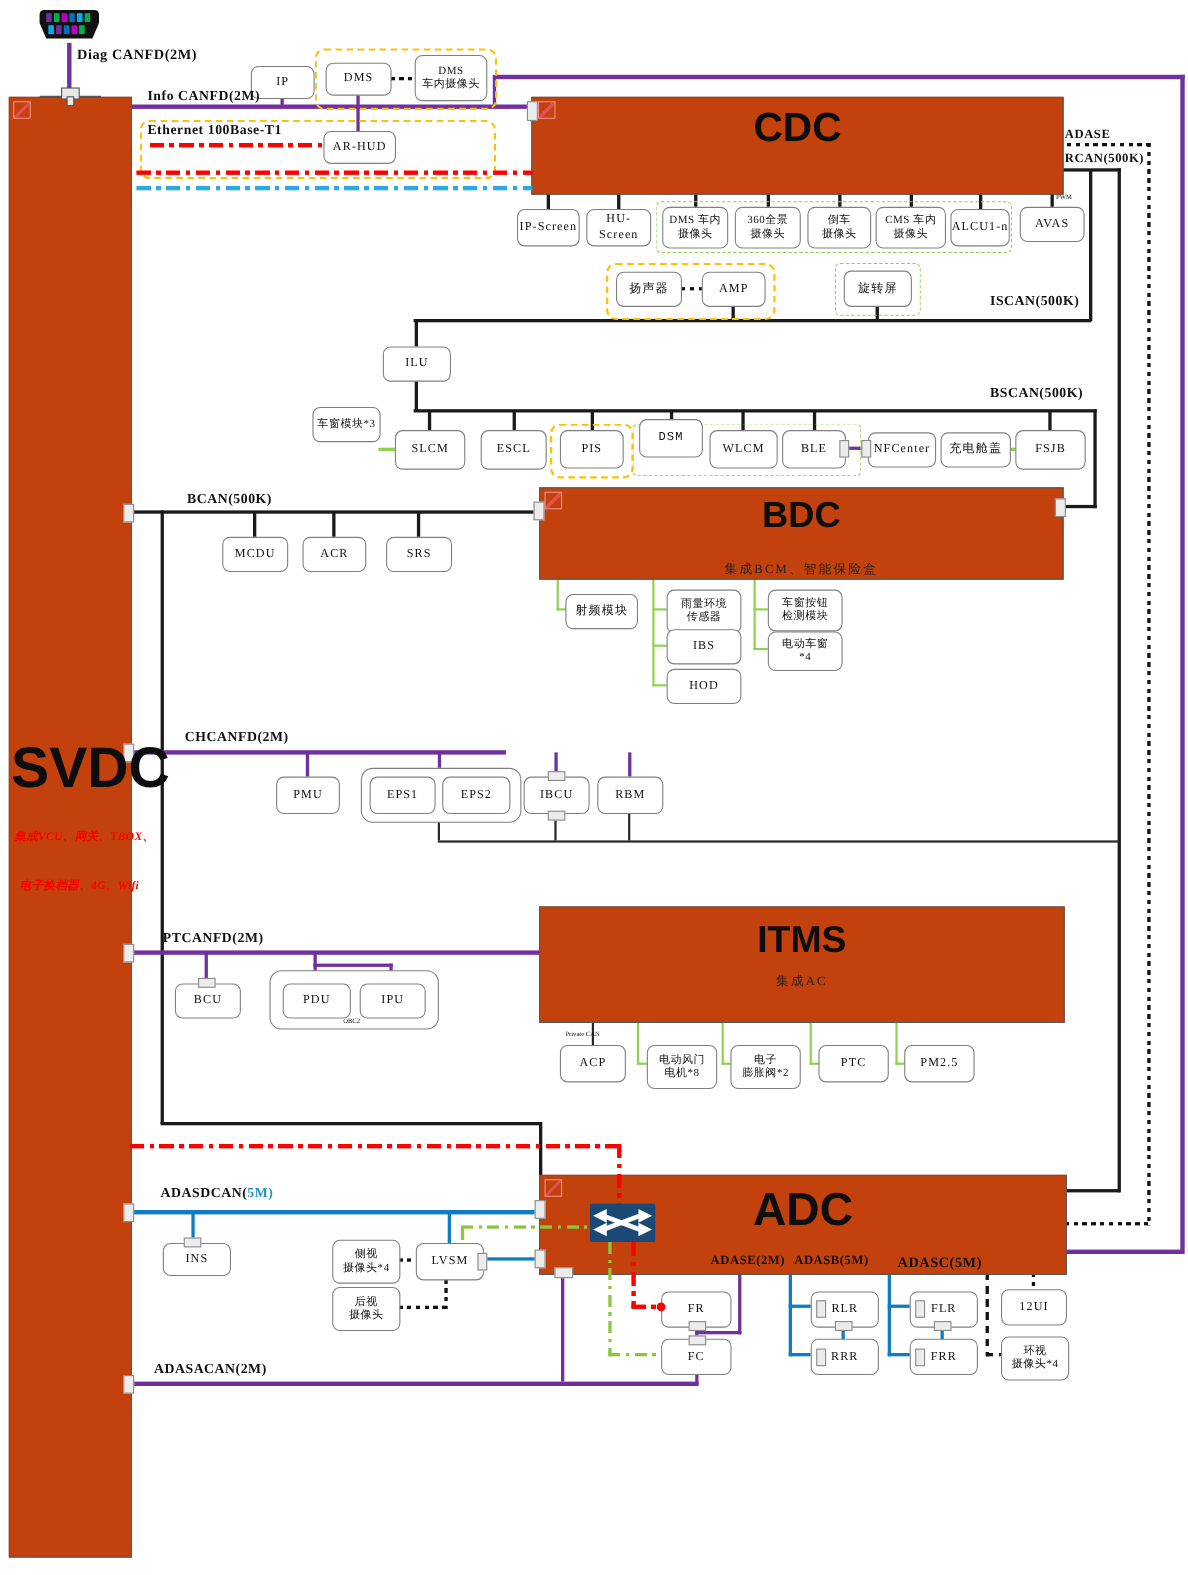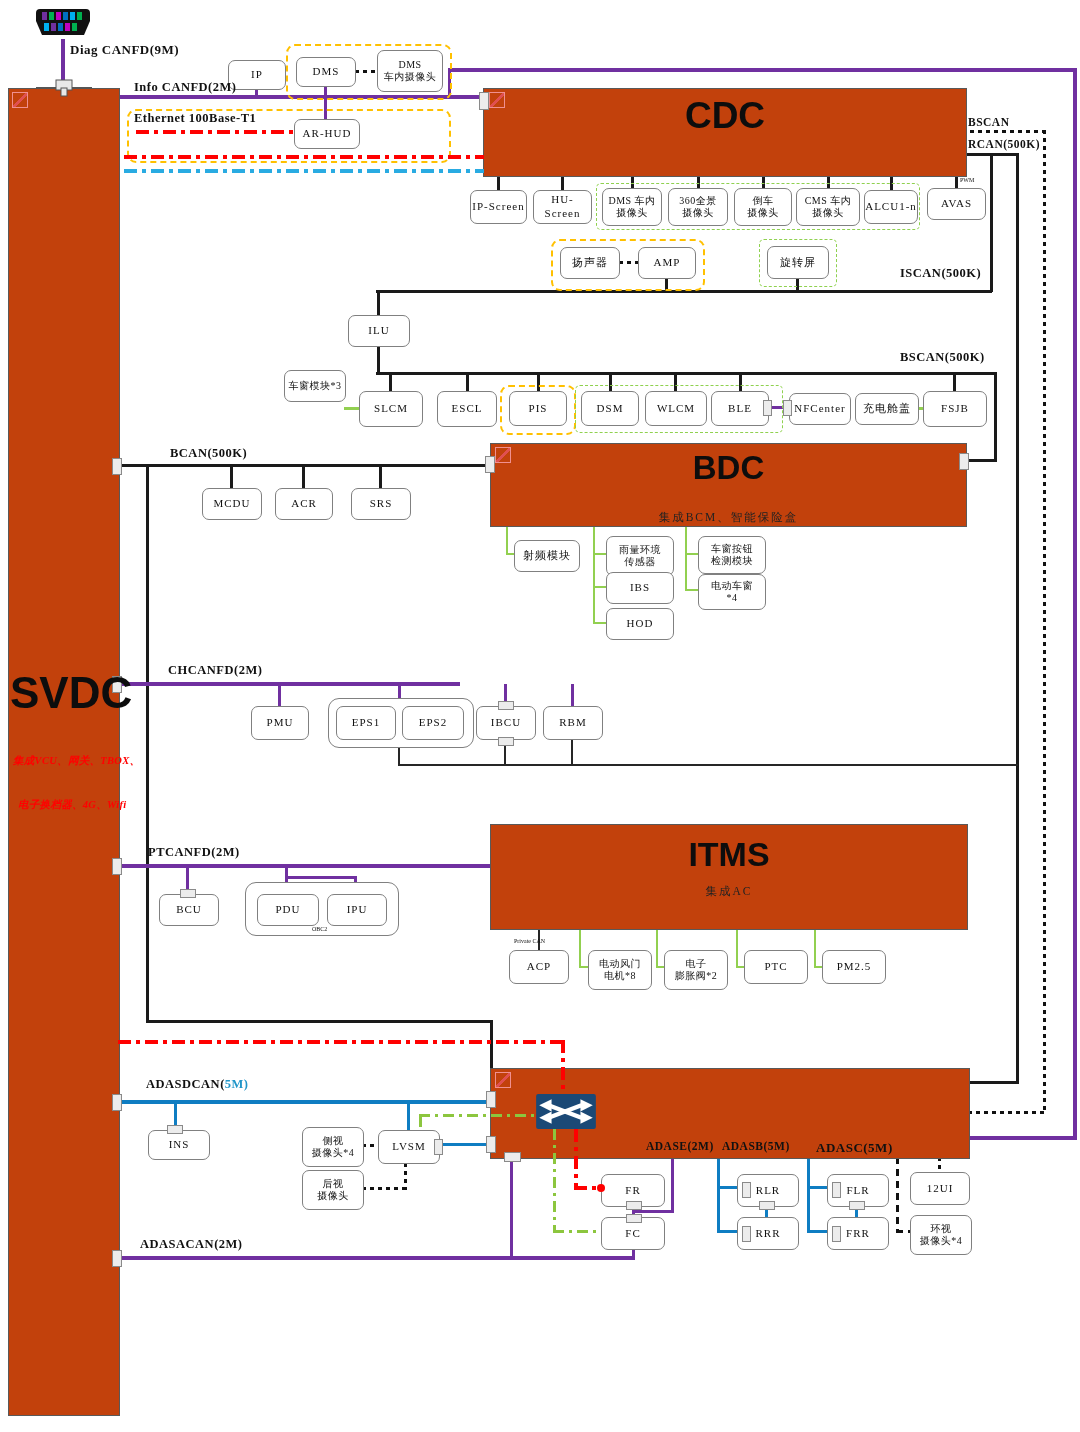--- a/index.html
+++ b/index.html
@@ -51,30 +51,30 @@
       <rect x="29" y="5" width="5" height="8" fill="#0070c0"></rect>
     <rect x="36" y="5" width="5" height="8" fill="#00b0f0"></rect>
       <rect x="43" y="5" width="5" height="8" fill="#00b050"></rect>
     <rect x="10" y="16" width="5" height="8" fill="#00b0f0"></rect>
       <rect x="17" y="16" width="5" height="8" fill="#7030a0"></rect>
     <rect x="24" y="16" width="5" height="8" fill="#0070c0"></rect>
       <rect x="31" y="16" width="5" height="8" fill="#c000c0"></rect>
     <rect x="38" y="16" width="5" height="8" fill="#00b050"></rect>
   </svg>
   <div class="vl p" style="left:61px;top:39px;height:49px;width:4px;"></div>
-  <div class="buslabel" style="left:70px;top:42px;font-size:13px;">Diag CANFD(9M)</div>
+  <div class="buslabel" style="left:70px;top:42px;font-size:13px;">Diag CANFD(2M)</div>
 
   <div class="domain" style="left:8px;top:88px;width:110px;height:1326px;"></div>
   <div class="hatch" style="left:12px;top:92px;"></div>
   <svg style="position:absolute;left:36px;top:78px;z-index:7;" width="56" height="20" viewBox="0 0 56 20">
     <line x1="0" y1="10" x2="56" y2="10" stroke="#555" stroke-width="2"></line>
     <rect x="20" y="2" width="16" height="10" fill="#e8e8e8" stroke="#555"></rect>
     <rect x="25" y="10" width="6" height="8" fill="#e8e8e8" stroke="#555"></rect>
   </svg>
-  <div class="dtitle" style="position:absolute;left:10px;top:668px;width:106px;font-size:44px;z-index:7;text-align:right;">SVDC</div>
+  <div class="dtitle" style="position:absolute;left:10px;top:668px;width:106px;font-size:52px;z-index:7;text-align:right;">SVDC</div>
   <div class="svdc-red" style="left:13px;top:754px;">集成VCU、网关、TBOX、</div>
   <div class="svdc-red" style="left:18px;top:798px;">电子换档器、4G、Wifi</div>
 
   <div class="buslabel" style="left:134px;top:80px;">Info CANFD(2M)</div>
   <div class="hl thick p" style="left:118px;top:95px;width:367px;"></div>
   <div class="vl p" style="left:448px;top:70px;height:28px;"></div>
   <div class="hl thick p" style="left:448px;top:68px;width:629px;"></div>
   <div class="vl thick p" style="left:1073px;top:68px;height:1072px;"></div>
   <div class="hl thick p" style="left:968px;top:1136px;width:108px;"></div>
   <div class="vl p" style="left:255px;top:87px;height:10px;"></div>
@@ -118,21 +118,21 @@
 摄像头</div>
   <div class="node sm" style="left:668px;top:188px;width:58px;height:36px;">360全景
 摄像头</div>
   <div class="node sm" style="left:734px;top:188px;width:56px;height:36px;">倒车
 摄像头</div>
   <div class="node sm" style="left:796px;top:188px;width:62px;height:36px;">CMS 车内
 摄像头</div>
   <div class="node" style="left:864px;top:190px;width:52px;height:32px;">ALCU1-n</div>
   <div class="node" style="left:927px;top:188px;width:57px;height:30px;">AVAS</div>
 
-  <div class="buslabel" style="left:968px;top:116px;font-size:11.5px;">BSCAN</div>
+  <div class="buslabel" style="left:968px;top:116px;font-size:11.5px;">ADASE</div>
   <div class="dot-k-h" style="left:962px;top:130px;width:84px;"></div>
   <div class="dot-k-v" style="left:1043px;top:130px;height:984px;"></div>
   <div class="dot-k-h" style="left:968px;top:1111px;width:78px;"></div>
   <div class="buslabel" style="left:968px;top:138px;font-size:11.5px;">RCAN(500K)</div>
   <div class="hl k" style="left:962px;top:153px;width:57px;"></div>
   <div class="vl k" style="left:1016px;top:153px;height:931px;"></div>
   <div class="hl k" style="left:968px;top:1081px;width:50px;"></div>
   <div class="vl k" style="left:990px;top:155px;height:137px;"></div>
 
   <div class="buslabel" style="left:900px;top:266px;">ISCAN(500K)</div>
@@ -162,21 +162,21 @@
   <div class="vl k" style="left:739px;top:374px;height:17px;"></div>
   <div class="vl k" style="left:953px;top:374px;height:17px;"></div>
 
   <div class="node sm" style="left:284px;top:370px;width:60px;height:30px;">车窗模块*3</div>
   <div class="hl g" style="left:344px;top:407px;width:15px;"></div>
   <div class="node" style="left:359px;top:391px;width:62px;height:34px;">SLCM</div>
   <div class="node" style="left:437px;top:391px;width:58px;height:34px;">ESCL</div>
   <div class="frame-y" style="left:500px;top:385px;width:72px;height:46px;"></div>
   <div class="node" style="left:509px;top:391px;width:56px;height:33px;">PIS</div>
   <div class="frame-g" style="left:575px;top:385px;width:206px;height:46px;"></div>
-  <div class="node" style="left:581px;top:391px;width:56px;height:33px;">DSM</div>
+  <div class="node" style="left:581px;top:381px;width:56px;height:33px;font-family:Liberation Mono, monospace;">DSM</div>
   <div class="node" style="left:645px;top:391px;width:60px;height:33px;">WLCM</div>
   <div class="node" style="left:711px;top:391px;width:56px;height:33px;font-family:Liberation Serif, serif;">BLE</div>
   <div class="hl p" style="left:767px;top:406px;width:18px;"></div>
   <div class="stub" style="left:763px;top:400px;width:7px;height:14px;"></div>
   <div class="stub" style="left:783px;top:400px;width:7px;height:14px;"></div>
   <div class="node" style="left:789px;top:393px;width:60px;height:30px;">NFCenter</div>
   <div class="node" style="left:855px;top:393px;width:62px;height:30px;">充电舱盖</div>
   <div class="hl g" style="left:917px;top:407px;width:8px;"></div>
   <div class="node" style="left:923px;top:391px;width:62px;height:34px;">FSJB</div>
 
@@ -301,20 +301,21 @@
   <div class="stub" style="left:434px;top:1139px;width:7px;height:14px;"></div>
   <div class="hl b" style="left:440px;top:1143px;width:52px;"></div>
 
   <div class="dd-g-v" style="left:419px;top:1116px;height:14px;"></div>
   <div class="dd-g-h" style="left:419px;top:1114px;width:119px;"></div>
   <div class="dd-g-v" style="left:553px;top:1129px;height:104px;"></div>
   <div class="dd-g-h" style="left:553px;top:1230px;width:48px;"></div>
 
   <div class="domain" style="left:490px;top:1068px;width:478px;height:89px;"></div>
   <div class="hatch" style="left:495px;top:1072px;"></div>
+  <div class="dtitle" style="position:absolute;left:640px;top:1076px;width:180px;font-size:42px;z-index:7;">ADC</div>
   <svg style="position:absolute;left:536px;top:1094px;z-index:7;" width="60" height="35" viewBox="0 0 58 34">
     <rect width="58" height="34" rx="2" fill="#1b4976"></rect>
     <g stroke="#fff" stroke-width="4.2">
         <line x1="12" y1="23" x2="44" y2="11"></line>
         <line x1="12" y1="11" x2="44" y2="23"></line>
       </g>
     <g fill="#fff">
         <polygon points="43,5 55,11 43,17"></polygon>
         <polygon points="43,17 55,23 43,29"></polygon>
         <polygon points="15,5 3,11 15,17"></polygon>

